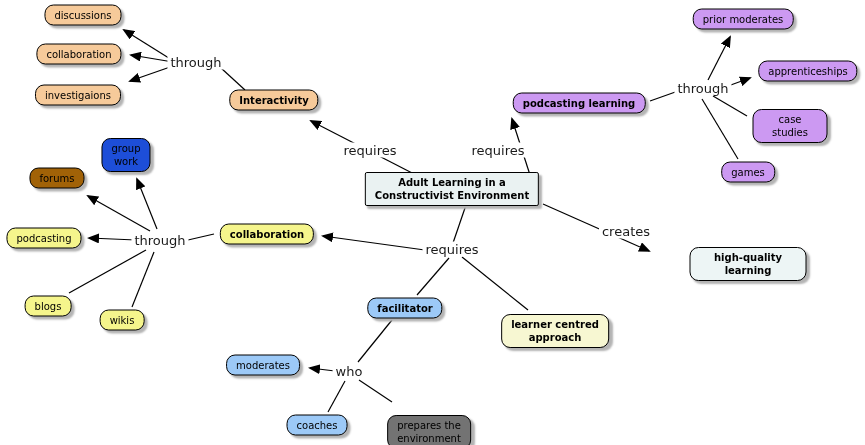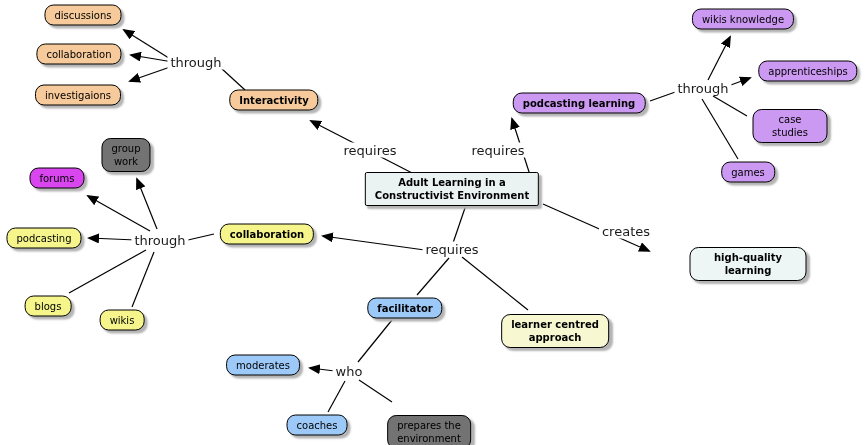--- a/index.html
+++ b/index.html
@@ -94,28 +94,28 @@
       <div class="edge-label" style="left: 349px; top: 371px;">who</div>
     </div>
   <div id="nodes-host">
       <div class="node bold rect" style="left: 452px; top: 189px; background: rgb(234, 242, 242); border-color: rgb(0, 0, 0);">Adult Learning in a
 Constructivist Environment</div>
       <div class="node bold" style="left: 274px; top: 100px; background: rgb(246, 202, 154); border-color: rgb(0, 0, 0);">Interactivity</div>
       <div class="node" style="left: 83px; top: 15px; background: rgb(246, 202, 154); border-color: rgb(0, 0, 0);">discussions</div>
       <div class="node" style="left: 79px; top: 54px; background: rgb(246, 202, 154); border-color: rgb(0, 0, 0);">collaboration</div>
       <div class="node" style="left: 78px; top: 95px; background: rgb(246, 202, 154); border-color: rgb(0, 0, 0);">investigaions</div>
       <div class="node bold" style="left: 267px; top: 234px; background: rgb(245, 245, 140); border-color: rgb(0, 0, 0);">collaboration</div>
-      <div class="node" style="left: 126px; top: 155px; background: #737373; border-color: rgb(0, 0, 0);">group
+      <div class="node" style="left: 126px; top: 155px; background: #1d4ed8; border-color: rgb(0, 0, 0);">group
 work</div>
-      <div class="node" style="left: 57px; top: 178px; background: #d946ef; border-color: rgb(0, 0, 0);">forums</div>
+      <div class="node" style="left: 57px; top: 178px; background: #a16207; border-color: rgb(0, 0, 0);">forums</div>
       <div class="node" style="left: 44px; top: 238px; background: rgb(245, 245, 140); border-color: rgb(0, 0, 0);">podcasting</div>
       <div class="node" style="left: 48px; top: 306px; background: rgb(245, 245, 140); border-color: rgb(0, 0, 0);">blogs</div>
       <div class="node" style="left: 122px; top: 320px; background: rgb(245, 245, 140); border-color: rgb(0, 0, 0);">wikis</div>
       <div class="node bold" style="left: 579px; top: 103px; background: rgb(204, 153, 242); border-color: rgb(0, 0, 0);">podcasting learning</div>
-      <div class="node" style="left: 743px; top: 19px; background: rgb(204, 153, 242); border-color: rgb(0, 0, 0);">wikis knowledge</div>
+      <div class="node" style="left: 743px; top: 19px; background: rgb(204, 153, 242); border-color: rgb(0, 0, 0);">prior moderates</div>
       <div class="node" style="left: 808px; top: 71px; background: rgb(204, 153, 242); border-color: rgb(0, 0, 0);">apprenticeships</div>
       <div class="node" style="left: 790px; top: 126px; background: rgb(204, 153, 242); border-color: rgb(0, 0, 0);">case studies</div>
       <div class="node" style="left: 748px; top: 172px; background: rgb(204, 153, 242); border-color: rgb(0, 0, 0);">games</div>
       <div class="node bold" style="left: 405px; top: 308px; background: rgb(156, 201, 247); border-color: rgb(0, 0, 0);">facilitator</div>
       <div class="node" style="left: 263px; top: 365px; background: rgb(156, 201, 247); border-color: rgb(0, 0, 0);">moderates</div>
       <div class="node" style="left: 317px; top: 425px; background: rgb(156, 201, 247); border-color: rgb(0, 0, 0);">coaches</div>
       <div class="node" style="left: 429px; top: 420px; background: #737373; border-color: rgb(0, 0, 0); margin-top: 12px;">prepares the
 environment</div>
       <div class="node bold" style="left: 555px; top: 331px; background: rgb(247, 247, 210); border-color: rgb(0, 0, 0);">learner centred
 approach</div>

